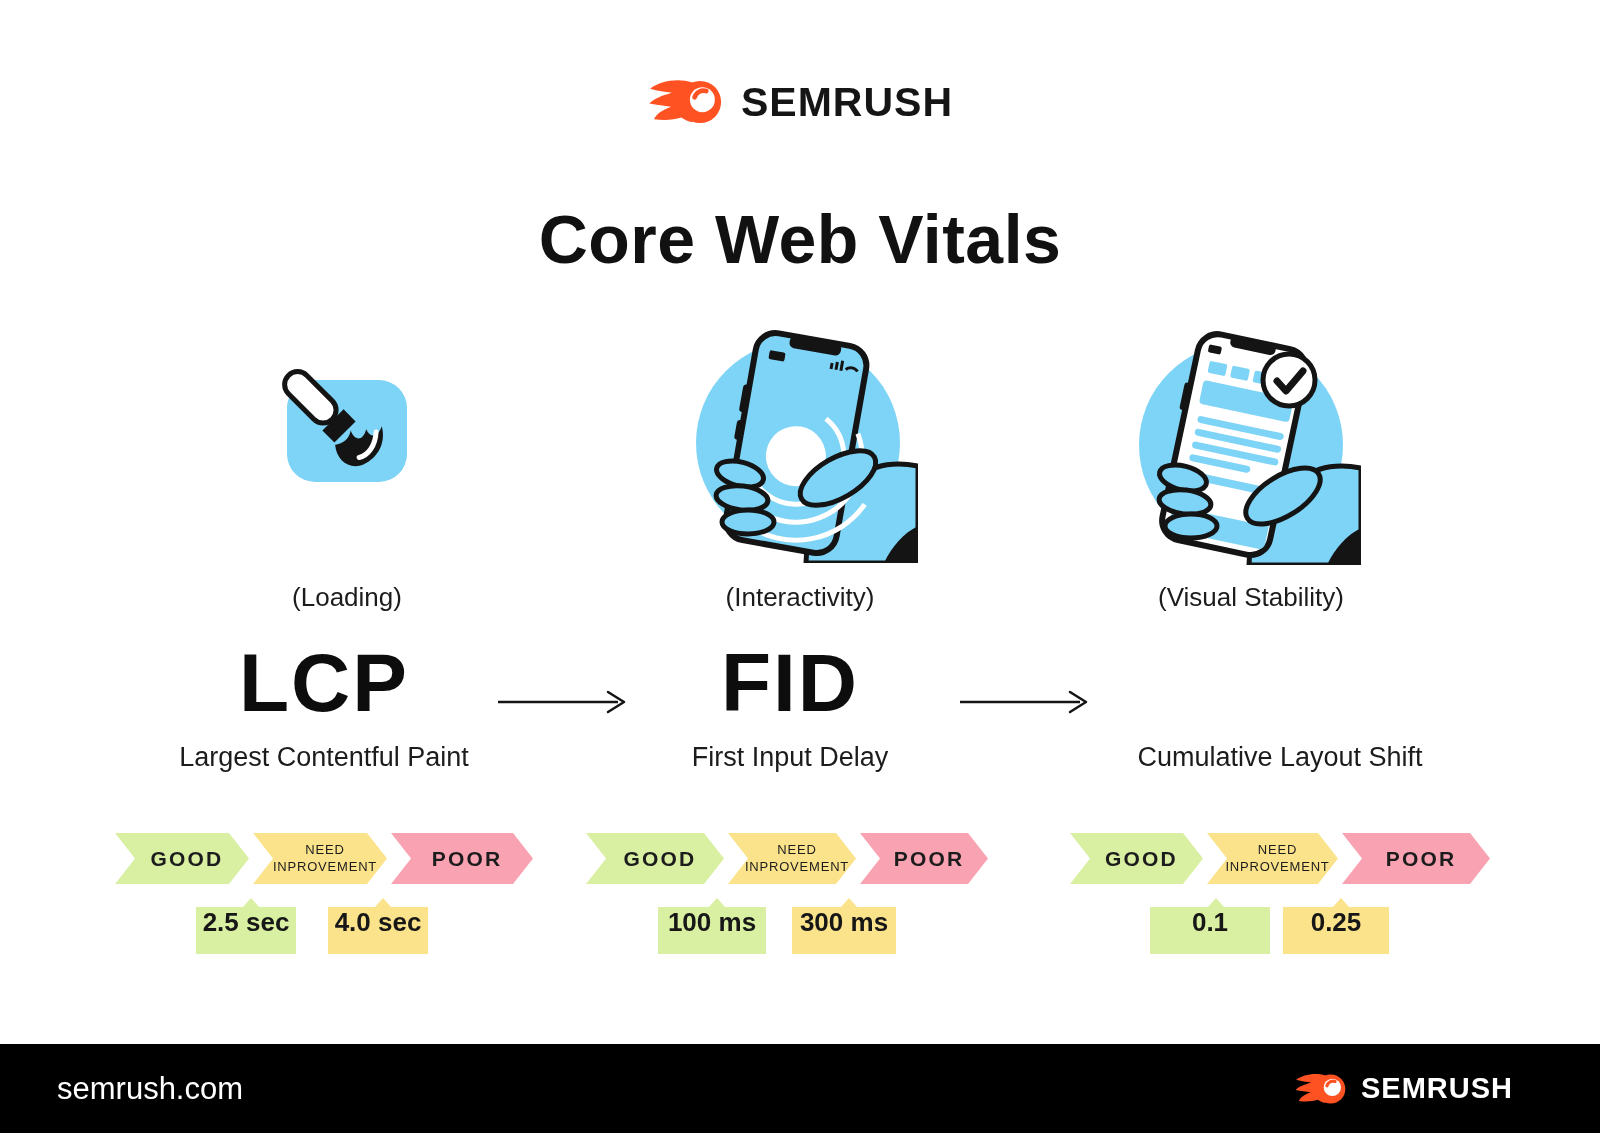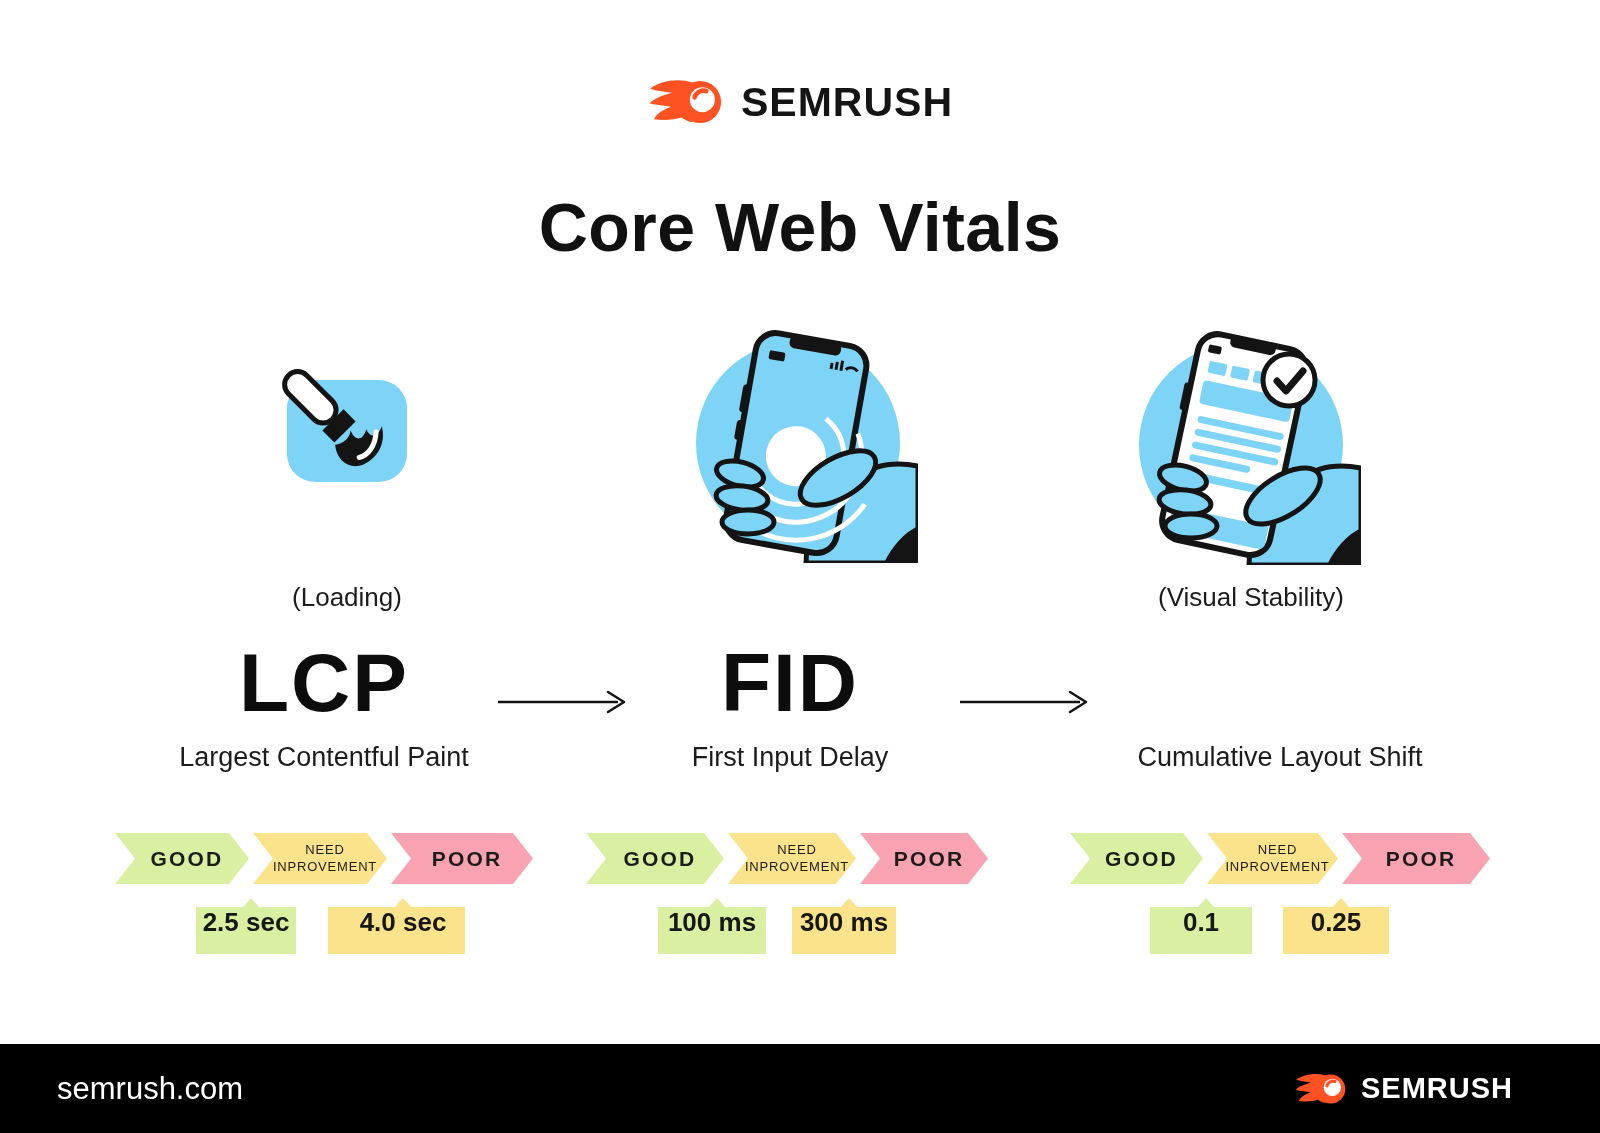--- a/index.html
+++ b/index.html
@@ -47,23 +47,23 @@
   .fid-good{left:586px;width:138px;} .fid-need{left:728px;width:128px;} .fid-poor{left:860px;width:128px;}
   .cls-good{left:1070px;width:133px;} .cls-need{left:1207px;width:131px;} .cls-poor{left:1342px;width:148px;}
 
   
   .thresh{top:907px;height:47px;display:flex;align-items:flex-start;justify-content:center;
           font-size:26px;font-weight:700;color:#171717;}
   .thresh::before{content:"";position:absolute;top:-9px;left:calc(55% - 9px);
           border-left:9px solid transparent;border-right:9px solid transparent;border-bottom:10px solid #000;}
   .thresh.tgreen{background:#d9f0a3;} .thresh.tgreen::before{border-bottom-color:#d9f0a3;}
   .thresh.tyellow{background:#fbe38c;} .thresh.tyellow::before{border-bottom-color:#fbe38c;}
-  .lcp-t1{left:196px;width:100px;} .lcp-t2{left:328px;width:124px;padding-left:13px;}
+  .lcp-t1{left:196px;width:100px;} .lcp-t2{left:328px;width:100px;}
   .fid-t1{left:658px;width:108px;} .fid-t2{left:792px;width:104px;}
-  .cls-t1{left:1150px;width:102px;} .cls-t2{left:1283px;width:106px;}
+  .cls-t1{left:1150px;width:120px;} .cls-t2{left:1283px;width:106px;}
 
   
   .footer{left:0;top:1044px;width:1600px;height:89px;background:#000;}
   .footer-site{position:absolute;left:57px;top:50%;transform:translateY(-50%);font-size:31px;color:#fff;}
   .footer-logo{position:absolute;right:87px;top:50%;transform:translateY(-50%);display:flex;align-items:center;gap:13px;}
   .footer-logo svg{width:54px;height:36px;}
   .footer-logo-text{font-size:29px;font-weight:700;color:#fff;letter-spacing:1px;}
 </style>
 </head>
 <body>
@@ -73,21 +73,21 @@
   <div class="abs header-logo">
     <svg viewBox="0 0 100 64" aria-hidden="true">
       <path d="M58 7 C40 1 16 5 4 15 C14 18 22 19 32 20 C18 24 8 28 3 34 C13 36 22 37 31 38 C20 42 12 47 9 54 C22 56 34 55 44 52 C48 55 53 57 58 58 Z" fill="#ff5222"></path>
       <circle cx="68" cy="32" r="27" fill="#ff5222"></circle>
       <circle cx="71" cy="29" r="16" fill="#ffffff"></circle>
       <path d="M61 26 A 12 12 0 0 1 76 18" stroke="#ff5222" stroke-width="6" fill="none" stroke-linecap="round"></path>
     </svg>
     <span class="logo-text">SEMRUSH</span>
   </div>
 
-  <h1 class="abs ct title" style="margin:0;">Core Web Vitals</h1>
+  <h1 class="abs ct title" style="margin:12px;">Core Web Vitals</h1>
 
   <svg class="abs icon-lcp" viewBox="0 0 170 150" aria-hidden="true">
     <rect x="42" y="32" width="120" height="102" rx="28" fill="#7ed4f6"></rect>
     <g transform="translate(100,84) rotate(-45)">
       <path d="M-16 2 C-26 14 -24 30 -10 36 C6 42 22 36 30 22 C20 27 13 23 17 13 C7 19 0 14 5 3 C-2 8 -10 7 -16 2 Z" fill="#141414"></path>
       <path d="M-8 28 C0 33 12 31 22 22" stroke="#ffffff" stroke-width="5" fill="none" stroke-linecap="round"></path>
       <rect x="-15" y="-17" width="30" height="17" fill="#141414"></rect>
       <rect x="-13" y="-80" width="26" height="62" rx="13" fill="#ffffff" stroke="#141414" stroke-width="5"></rect>
     </g>
   </svg>
@@ -148,20 +148,21 @@
     </g>
     <circle cx="168" cy="52" r="26" fill="#ffffff" stroke="#141414" stroke-width="5"></circle>
     <path d="M156 53 l9 10 l17 -20" stroke="#141414" stroke-width="7" fill="none" stroke-linecap="round" stroke-linejoin="round"></path>
     <ellipse cx="62" cy="150" rx="24" ry="12" transform="rotate(14 62 150)" fill="#7ed4f6" stroke="#141414" stroke-width="5"></ellipse>
     <ellipse cx="64" cy="174" rx="26" ry="12" transform="rotate(7 64 174)" fill="#7ed4f6" stroke="#141414" stroke-width="5"></ellipse>
     <ellipse cx="70" cy="198" rx="26" ry="12" fill="#7ed4f6" stroke="#141414" stroke-width="5"></ellipse>
     <ellipse cx="162" cy="168" rx="42" ry="20" transform="rotate(-32 162 168)" fill="#7ed4f6" stroke="#141414" stroke-width="5"></ellipse>
   </svg>
 
   <div class="abs ct cat-label cat-1">(Loading)</div>
+  <div class="abs ct cat-label cat-2">(Interactivity)</div>
   <div class="abs ct cat-label cat-3">(Visual Stability)</div>
 
   <div class="abs ct acronym acr-1">LCP</div>
   <div class="abs ct acronym acr-2">FID</div>
 
   <svg class="abs arrow arrow-1" viewBox="0 0 132 28" aria-hidden="true">
     <line x1="2" y1="14" x2="122" y2="14" stroke="#141414" stroke-width="2.5"></line>
     <path d="M112 4 L128 14 L112 24" stroke="#141414" stroke-width="2.5" fill="none" stroke-linecap="round" stroke-linejoin="round"></path>
   </svg>
   <svg class="abs arrow arrow-2" viewBox="0 0 132 28" aria-hidden="true">

